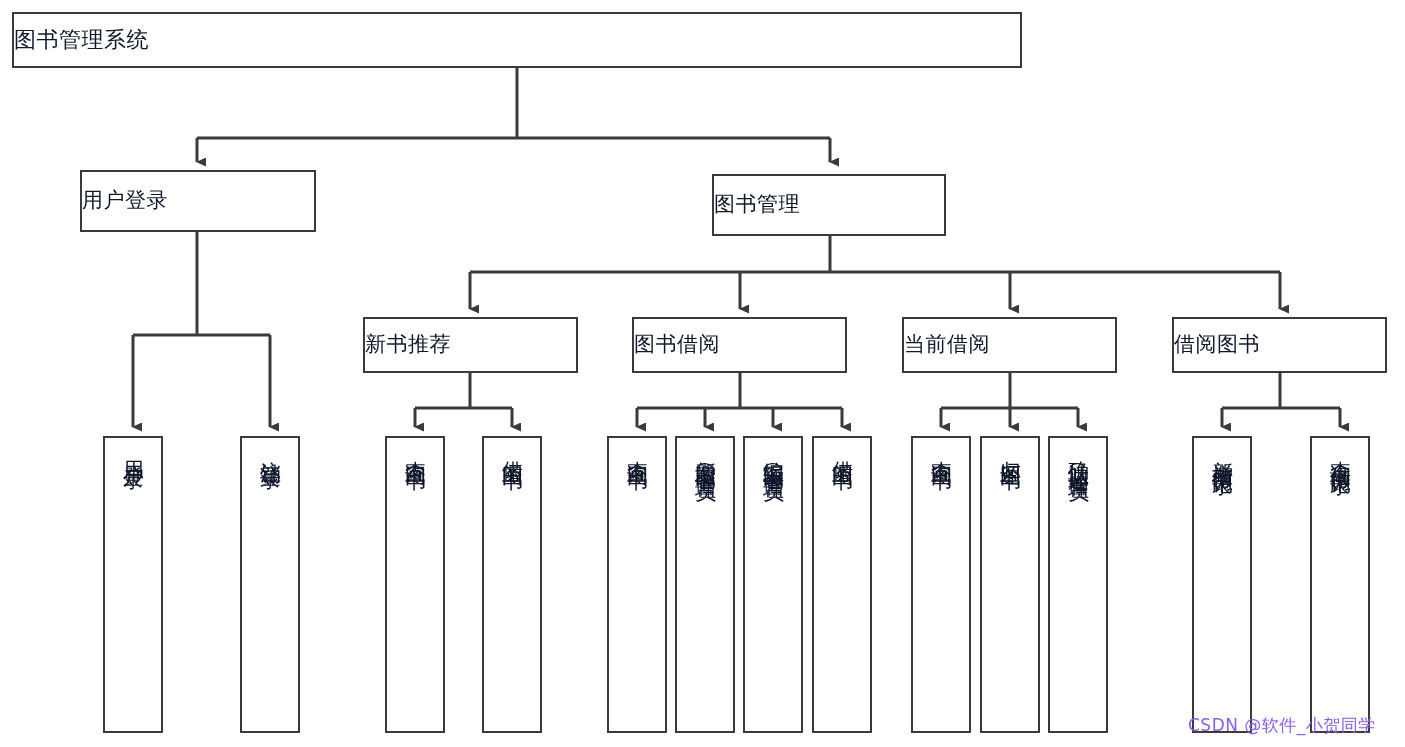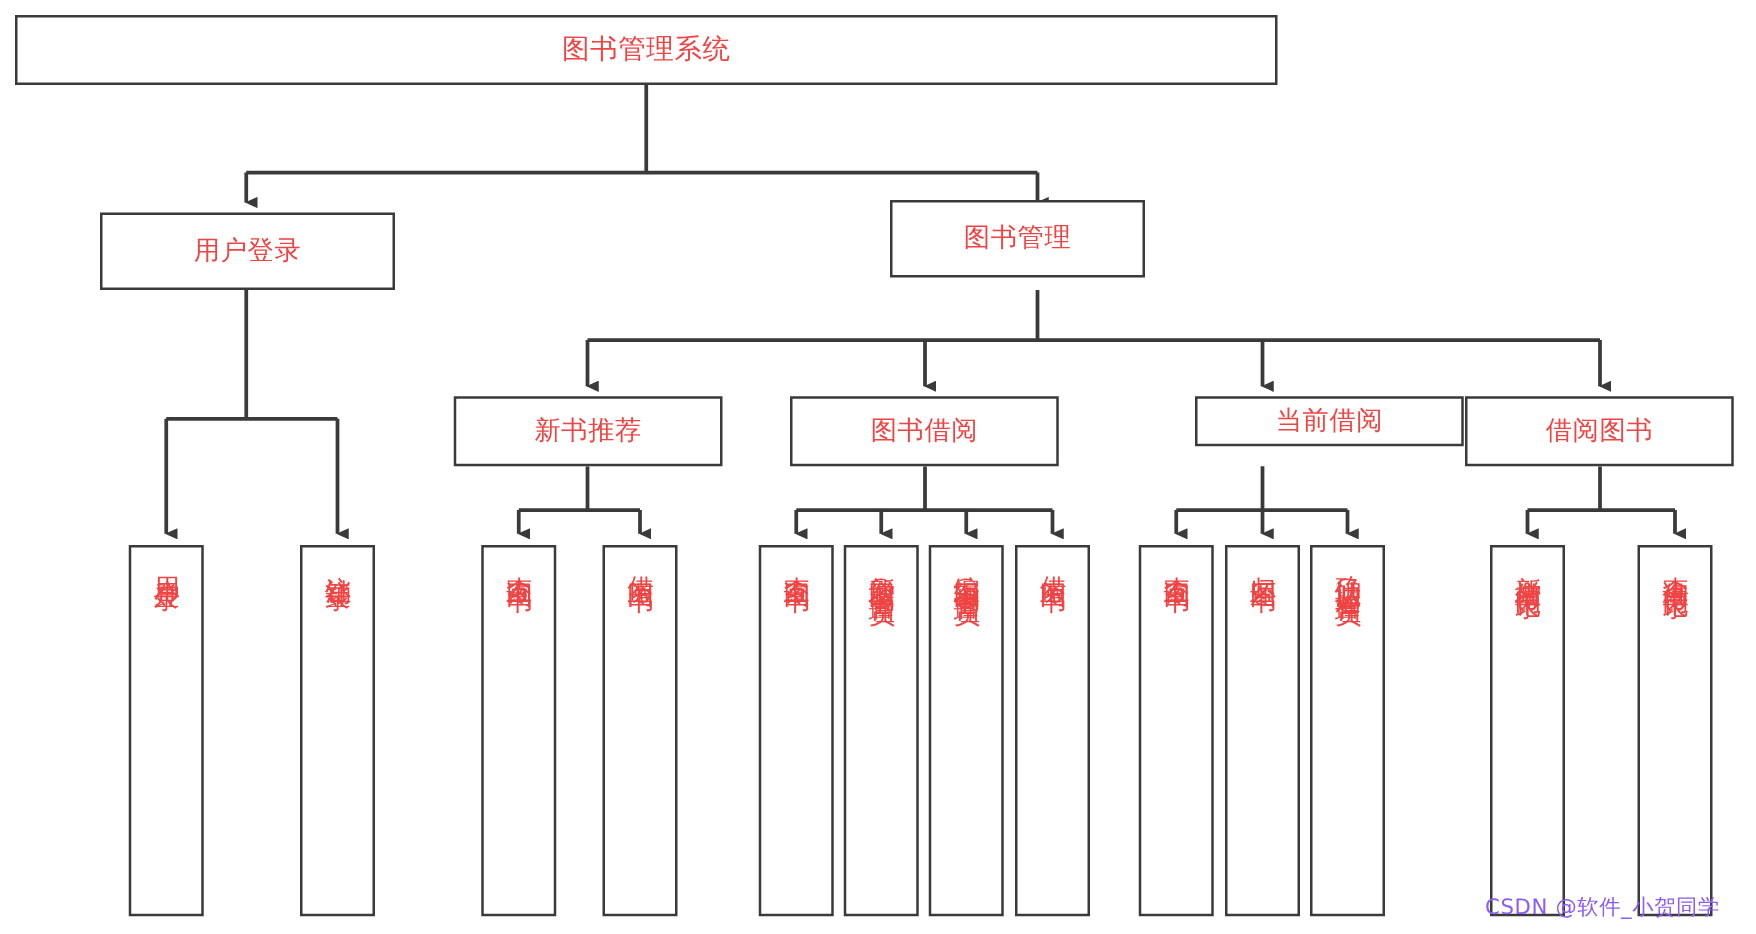--- a/index.html
+++ b/index.html
@@ -25,22 +25,21 @@
     width: 1405px;
     height: 747px;
   }
   .node {
     position: absolute;
     box-sizing: border-box;
     background: #ffffff;
     border: 2px solid #3a3a3a;
     display: flex;
     align-items: center;
-    justify-content: center;
-    color: #ef4444;
+    color: #0f172a;
   }
   .node .node-label {
     display: block;
     text-align: center;
     line-height: 1.32;
   }
   .node.horizontal .node-label {
     writing-mode: horizontal-tb;
     font-size: 21px;
     letter-spacing: 0.5px;
@@ -124,31 +123,31 @@
     </g>
   </svg>
 
   <div class="node horizontal root" style="left:12px; top:12px; width:1010px; height:56px;">
     <span class="node-label">图书管理系统</span>
   </div>
 
   <div class="node horizontal" style="left:80px; top:170px; width:236px; height:62px;">
     <span class="node-label">用户登录</span>
   </div>
-  <div class="node horizontal" style="left:712px; top:160px; width:204px; height:62px;">
+  <div class="node horizontal" style="left:712px; top:174px; width:234px; height:62px;">
     <span class="node-label">图书管理</span>
   </div>
 
   <div class="node horizontal" style="left:632px; top:317px; width:215px; height:56px;">
     <span class="node-label">图书借阅</span>
   </div>
   <div class="node horizontal" style="left:363px; top:317px; width:215px; height:56px;">
     <span class="node-label">新书推荐</span>
   </div>
-  <div class="node horizontal" style="left:956px; top:317px; width:215px; height:40px;">
+  <div class="node horizontal" style="left:902px; top:317px; width:215px; height:56px;">
     <span class="node-label">当前借阅</span>
   </div>
   <div class="node horizontal" style="left:1172px; top:317px; width:215px; height:56px;">
     <span class="node-label">借阅图书</span>
   </div>
 
   <div class="node vertical" style="left:103px; top:436px; width:60px; height:297px;">
     <span class="node-label">用户登录</span>
   </div>
   <div class="node vertical" style="left:240px; top:436px; width:60px; height:297px;">

